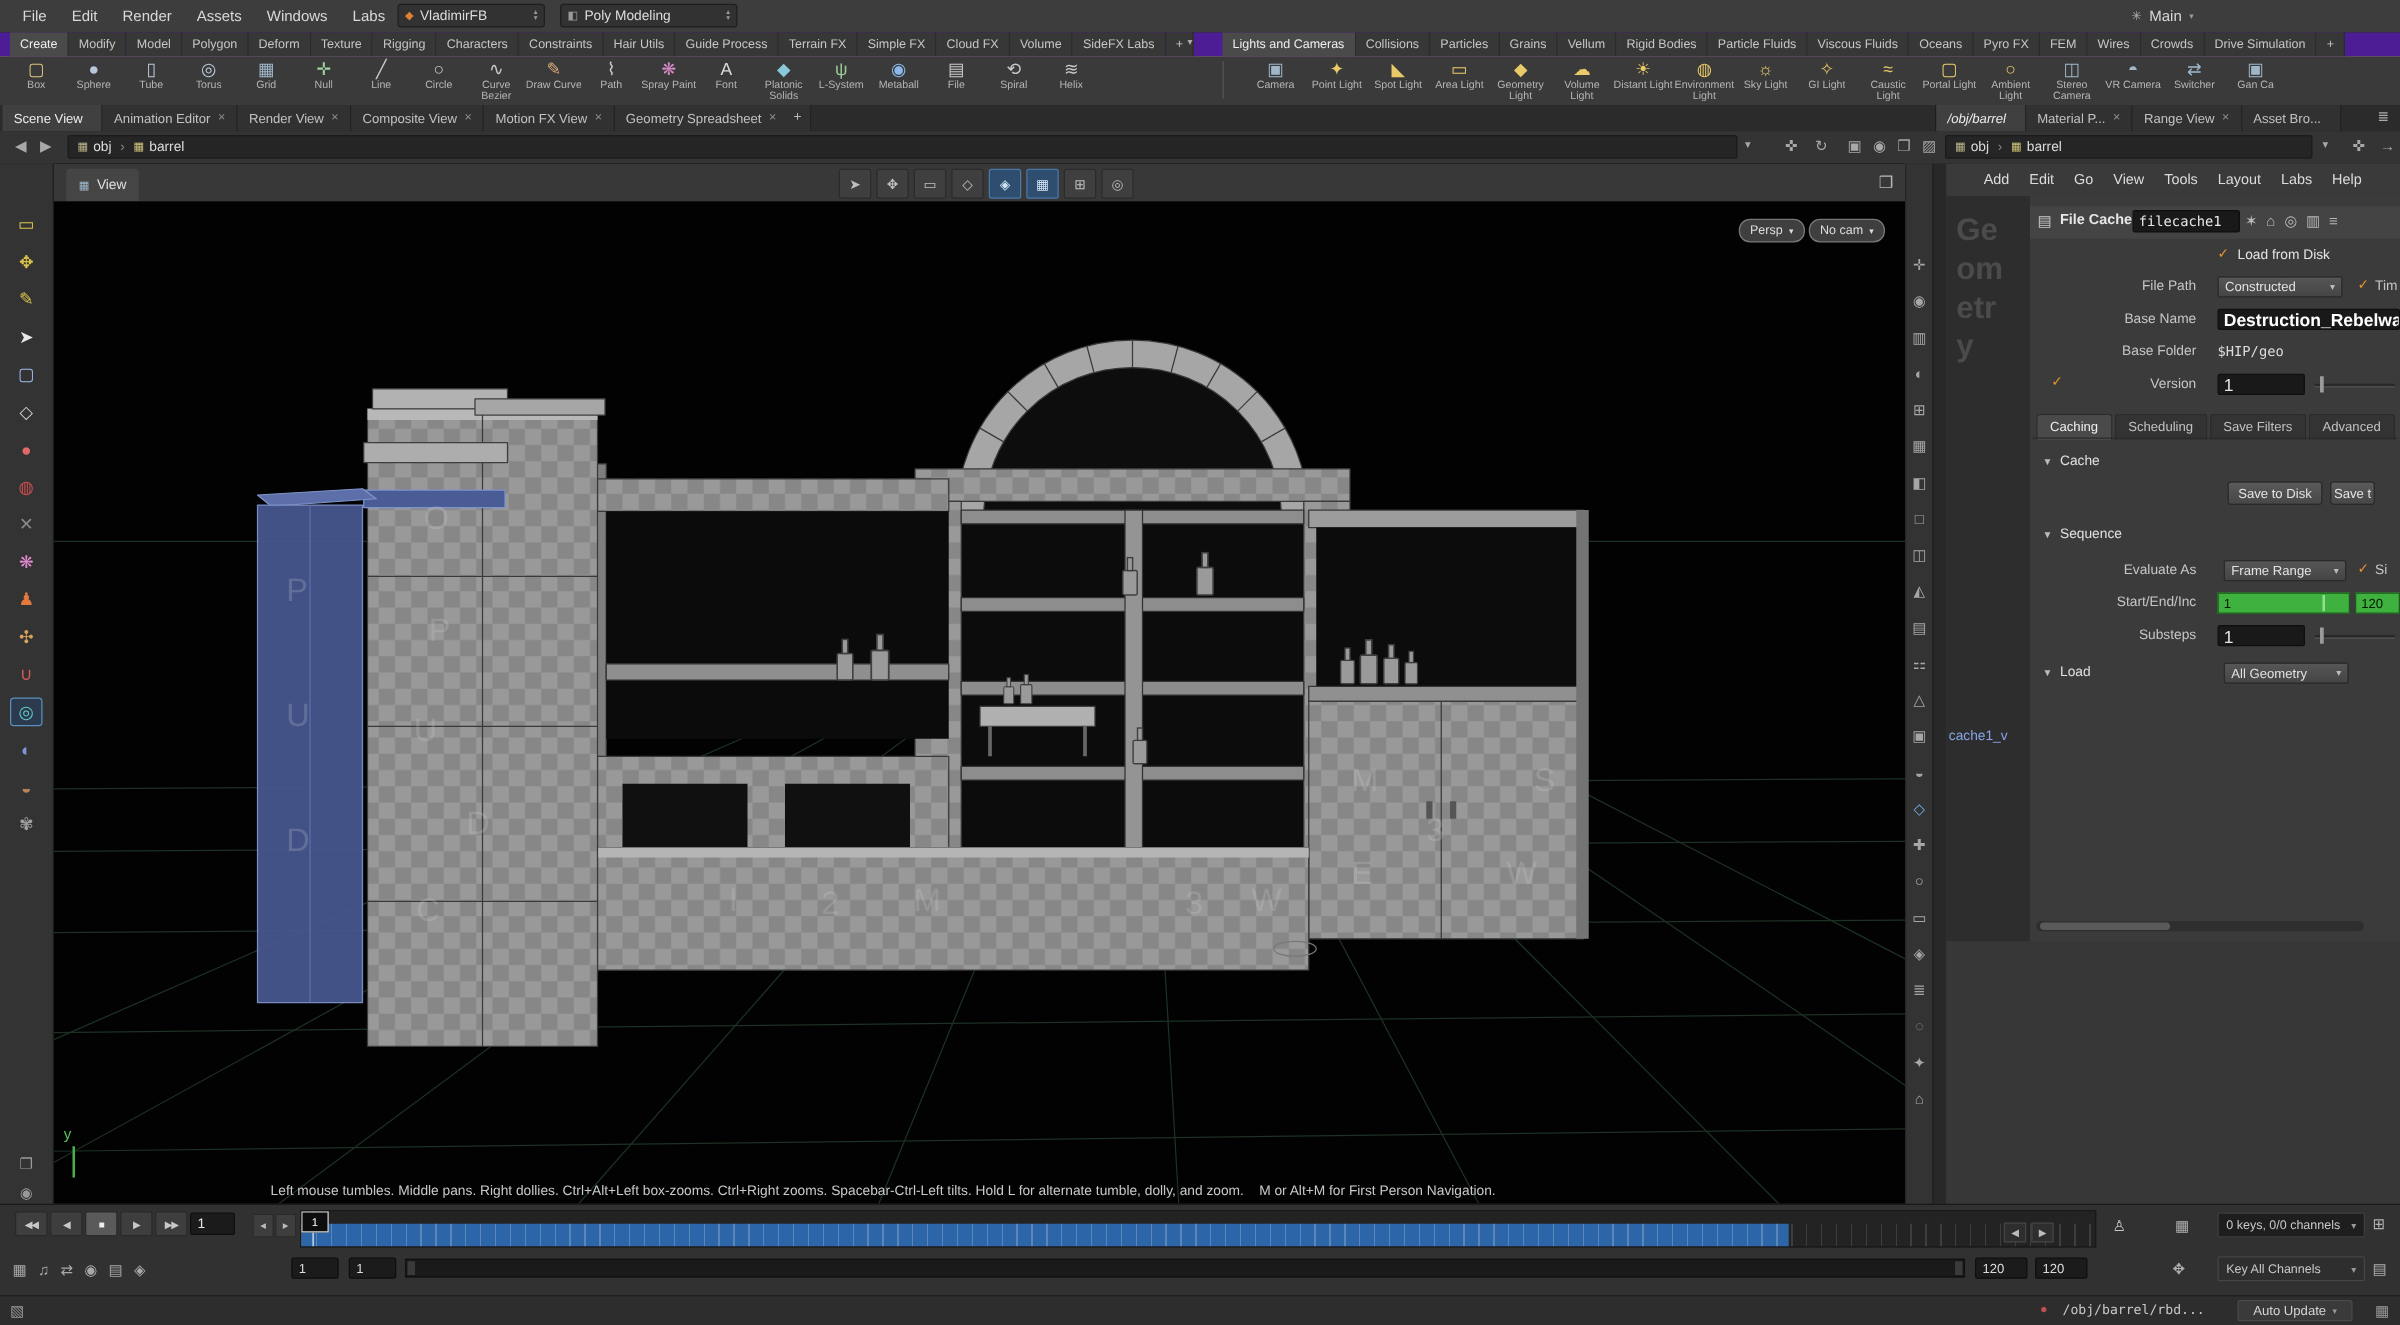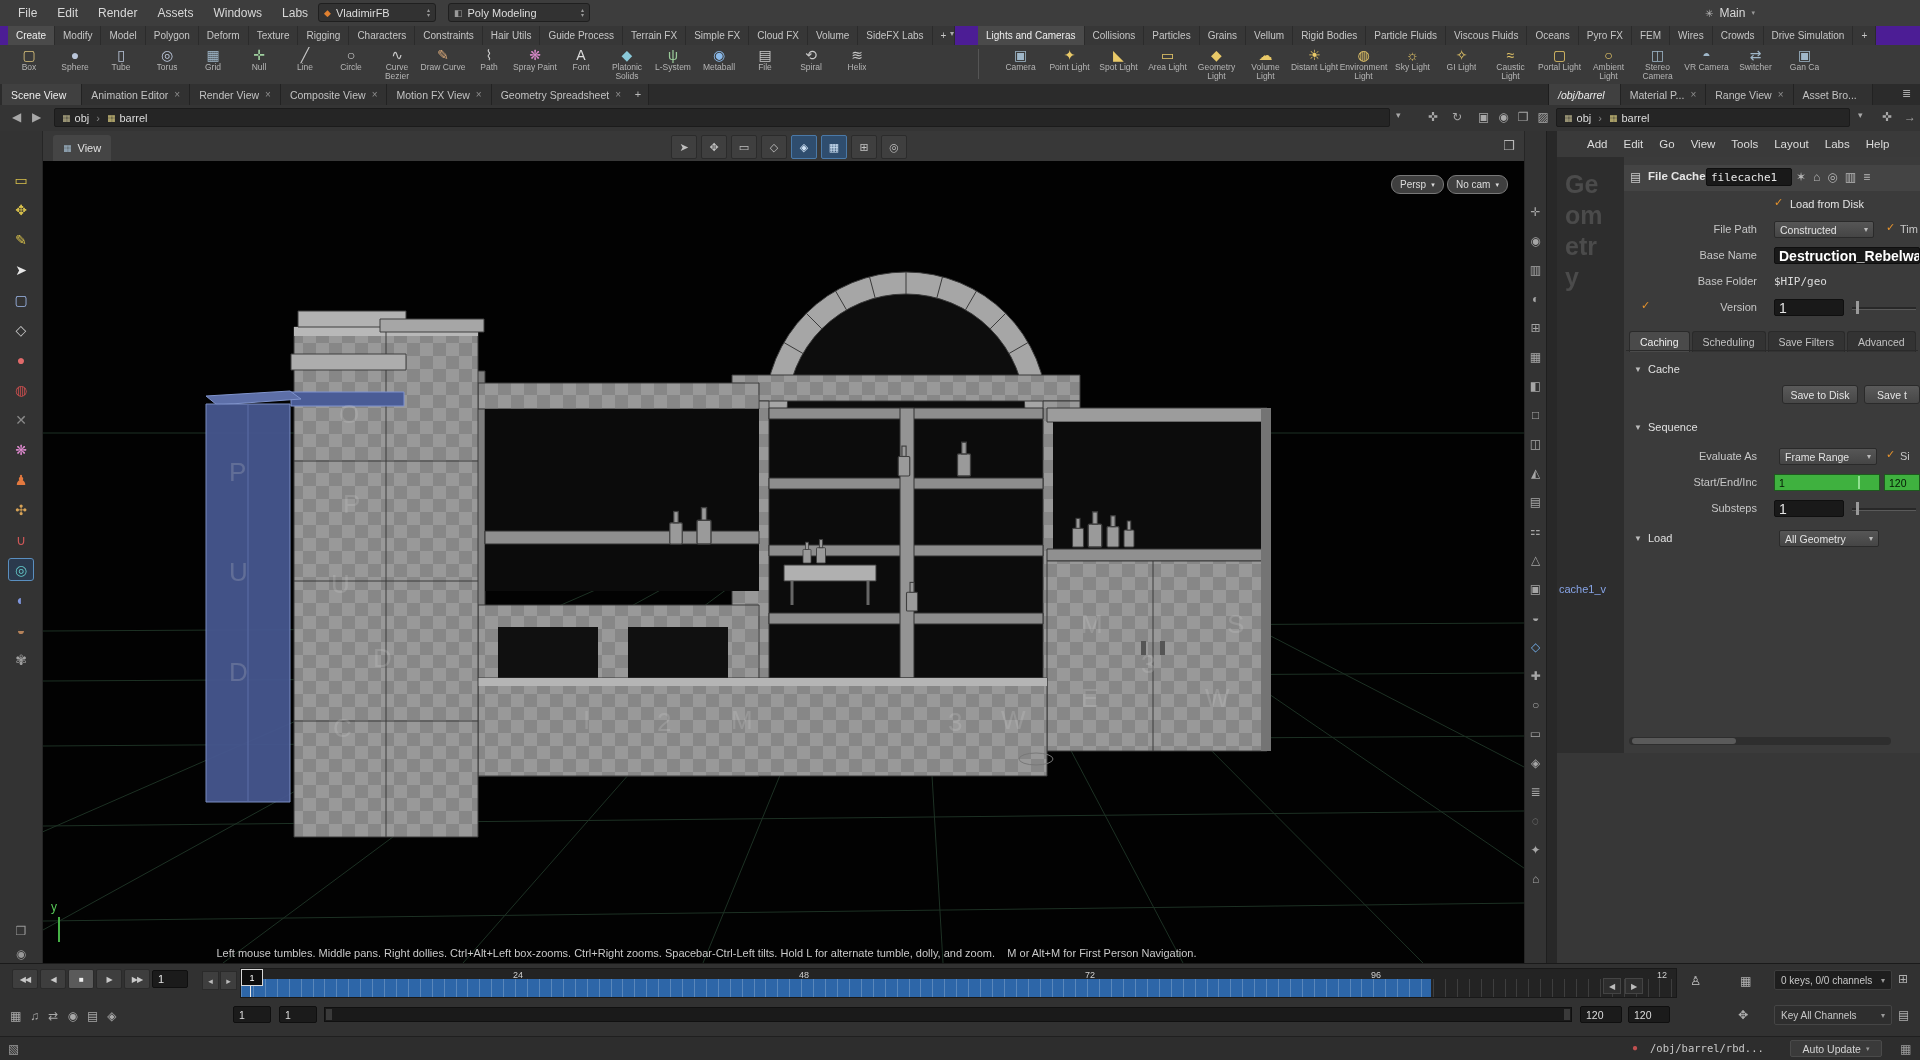--- a/index.html
+++ b/index.html
@@ -805,21 +805,21 @@
             <div class="ptab">Save Filters</div>
             <div class="ptab">Advanced</div>
           </div>
         <div style="position:absolute;left:2px;top:193px;width:292px;height:1px;background:#2a2a2a"></div>
 
         <div class="prow" style="top:204px">
           <span class="sect-tri">▼</span>
           <span class="sect-lbl">Cache</span>
         </div>
         <div class="pbtn" style="left:158px;top:228px;width:76px">Save to Disk</div>
-        <div class="pbtn" style="left:240px;top:228px;width:56px">Save t</div>
+        <div class="pbtn" style="left:240px;top:228px;width:36px">Save t</div>
 
         <div class="prow" style="top:262px">
           <span class="sect-tri">▼</span>
           <span class="sect-lbl">Sequence</span>
         </div>
 
         <div class="prow" style="top:291px">
           <span class="plabel">Evaluate As</span>
           <div class="dd" style="left:155px;width:98px">
             <span>Frame Range</span>
@@ -874,27 +874,20 @@
         <button class="tbtn">▶</button>
         <button class="tbtn">▶▶</button>
       </div>
     <div class="pfframe">1</div>
     <div class="stepb" style="left:202px">◂</div>
     <div class="stepb" style="left:220px">▸</div>
 
     <div id="ruler">
       <div id="bluebar"></div>
       <div id="rulerticks"></div>
-      <div id="ticklabels">
-          <span class="tick" style="left: 277px;">24</span>
-          <span class="tick" style="left: 563px;">48</span>
-          <span class="tick" style="left: 849px;">72</span>
-          <span class="tick" style="left: 1135px;">96</span>
-          <span class="tick" style="left: 1421px;">12</span>
-        </div>
       <div id="fline"></div>
       <div id="fmarker">1</div>
       <div class="ruler-nav" style="left:1362px">◀</div>
       <div class="ruler-nav" style="left:1384px">▶</div>
     </div>
     <span class="pb-ic" style="left:1690px;top:10px;color:#c8c8c8">♙</span>
     <span class="pb-ic" style="left:1740px;top:10px">▦</span>
     <div class="keysbox" style="top:6px">
       <span>0 keys, 0/0 channels</span>
       <span class="da">▾</span>

